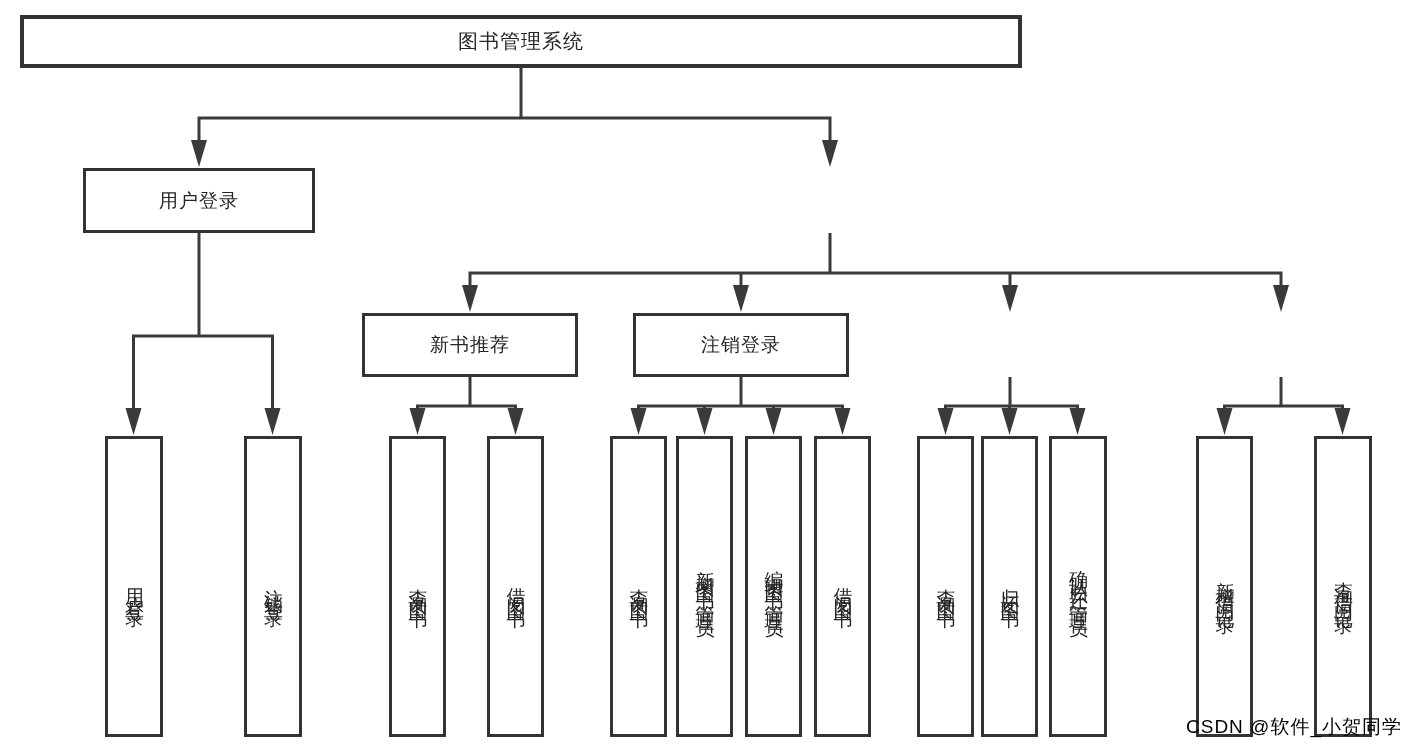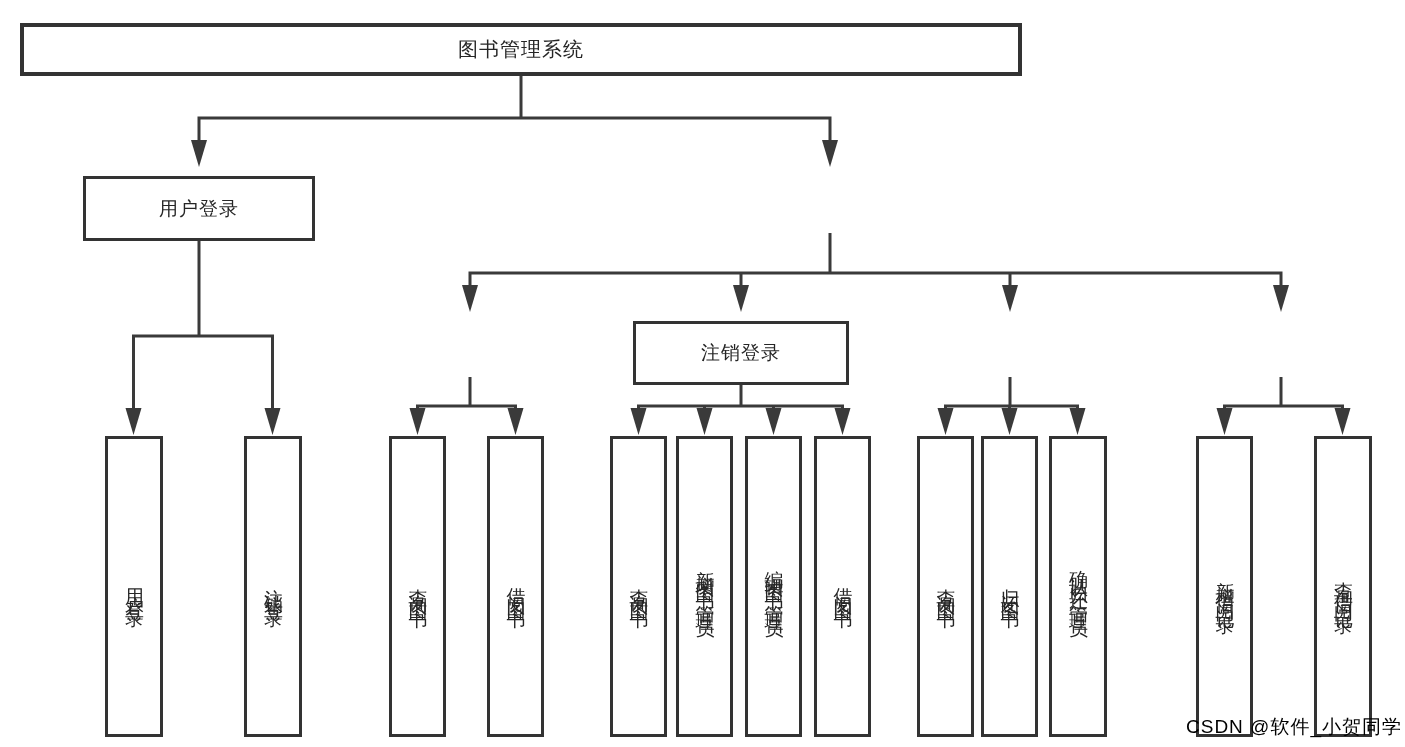--- a/index.html
+++ b/index.html
@@ -13,21 +13,21 @@
   #connectors{position:absolute;left:0;top:0;width:1405px;height:747px;pointer-events:none;}
   .box{
     position:absolute;
     background:#ffffff;
     border:3px solid #333333;
     box-sizing:border-box;
     display:flex;align-items:center;justify-content:center;
     color:#262626;
     text-align:center;
   }
-  .h-box{font-size:19px;letter-spacing:1px;margin-top:8px;}
+  .h-box{font-size:19px;letter-spacing:1px;}
   .root-box{border-width:4px;font-size:20px;}
   .v-box{
     writing-mode:vertical-rl;
     font-size:19px;
     letter-spacing:7px;
     line-height:1.2;
   }
   .watermark{
     position:absolute;
     color:#000000;
@@ -101,20 +101,23 @@
   </svg>
 
   <div class="box h-box root-box" style="left:20px;top:15px;width:1002px;height:53px;">
     <span>图书管理系统</span>
   </div>
 
   <div class="box h-box" style="left:83px;top:168px;width:232px;height:65px;">
     <span>用户登录</span>
   </div>
 
+  <div class="box h-box" style="left:362px;top:313px;width:216px;height:64px;">
+    <span>新书推荐</span>
+  </div>
   <div class="box h-box" style="left:633px;top:313px;width:216px;height:64px;">
     <span>注销登录</span>
   </div>
 
   <div class="box v-box" style="left:105px;top:436px;width:58px;height:301px;">
     <span>用户登录</span>
   </div>
   <div class="box v-box" style="left:244px;top:436px;width:58px;height:301px;">
     <span>注销登录</span>
   </div>

